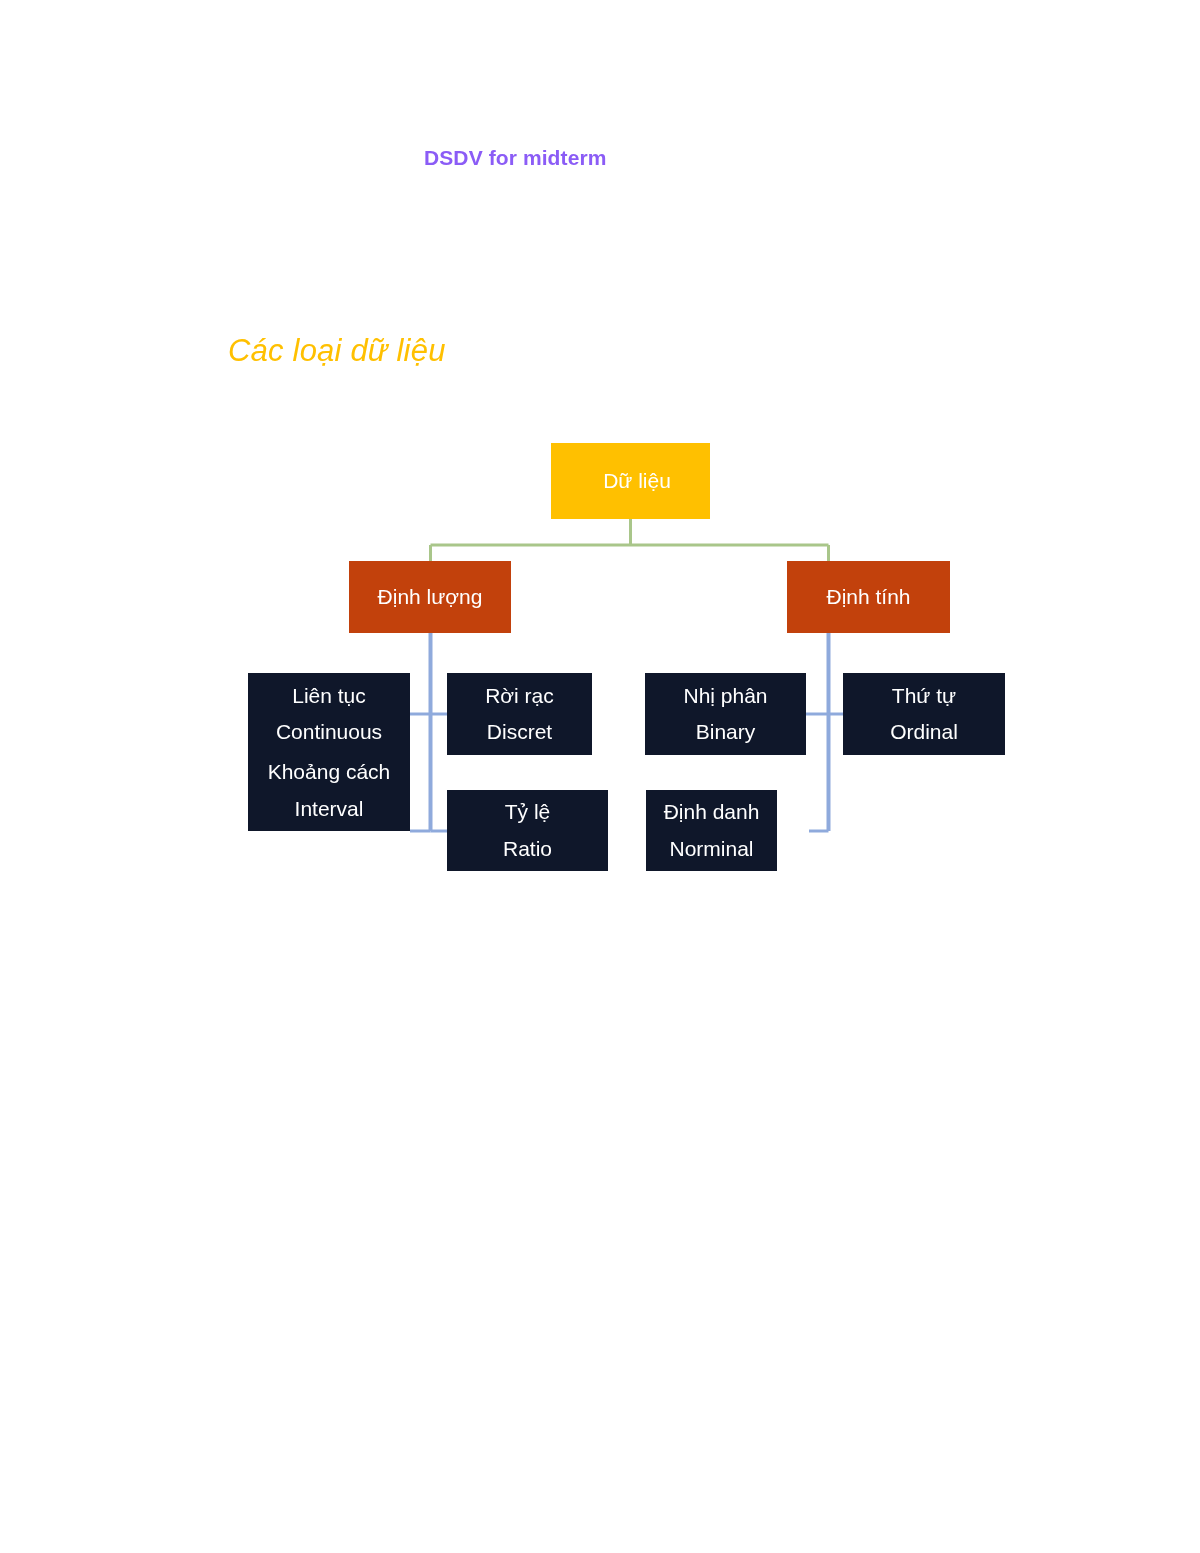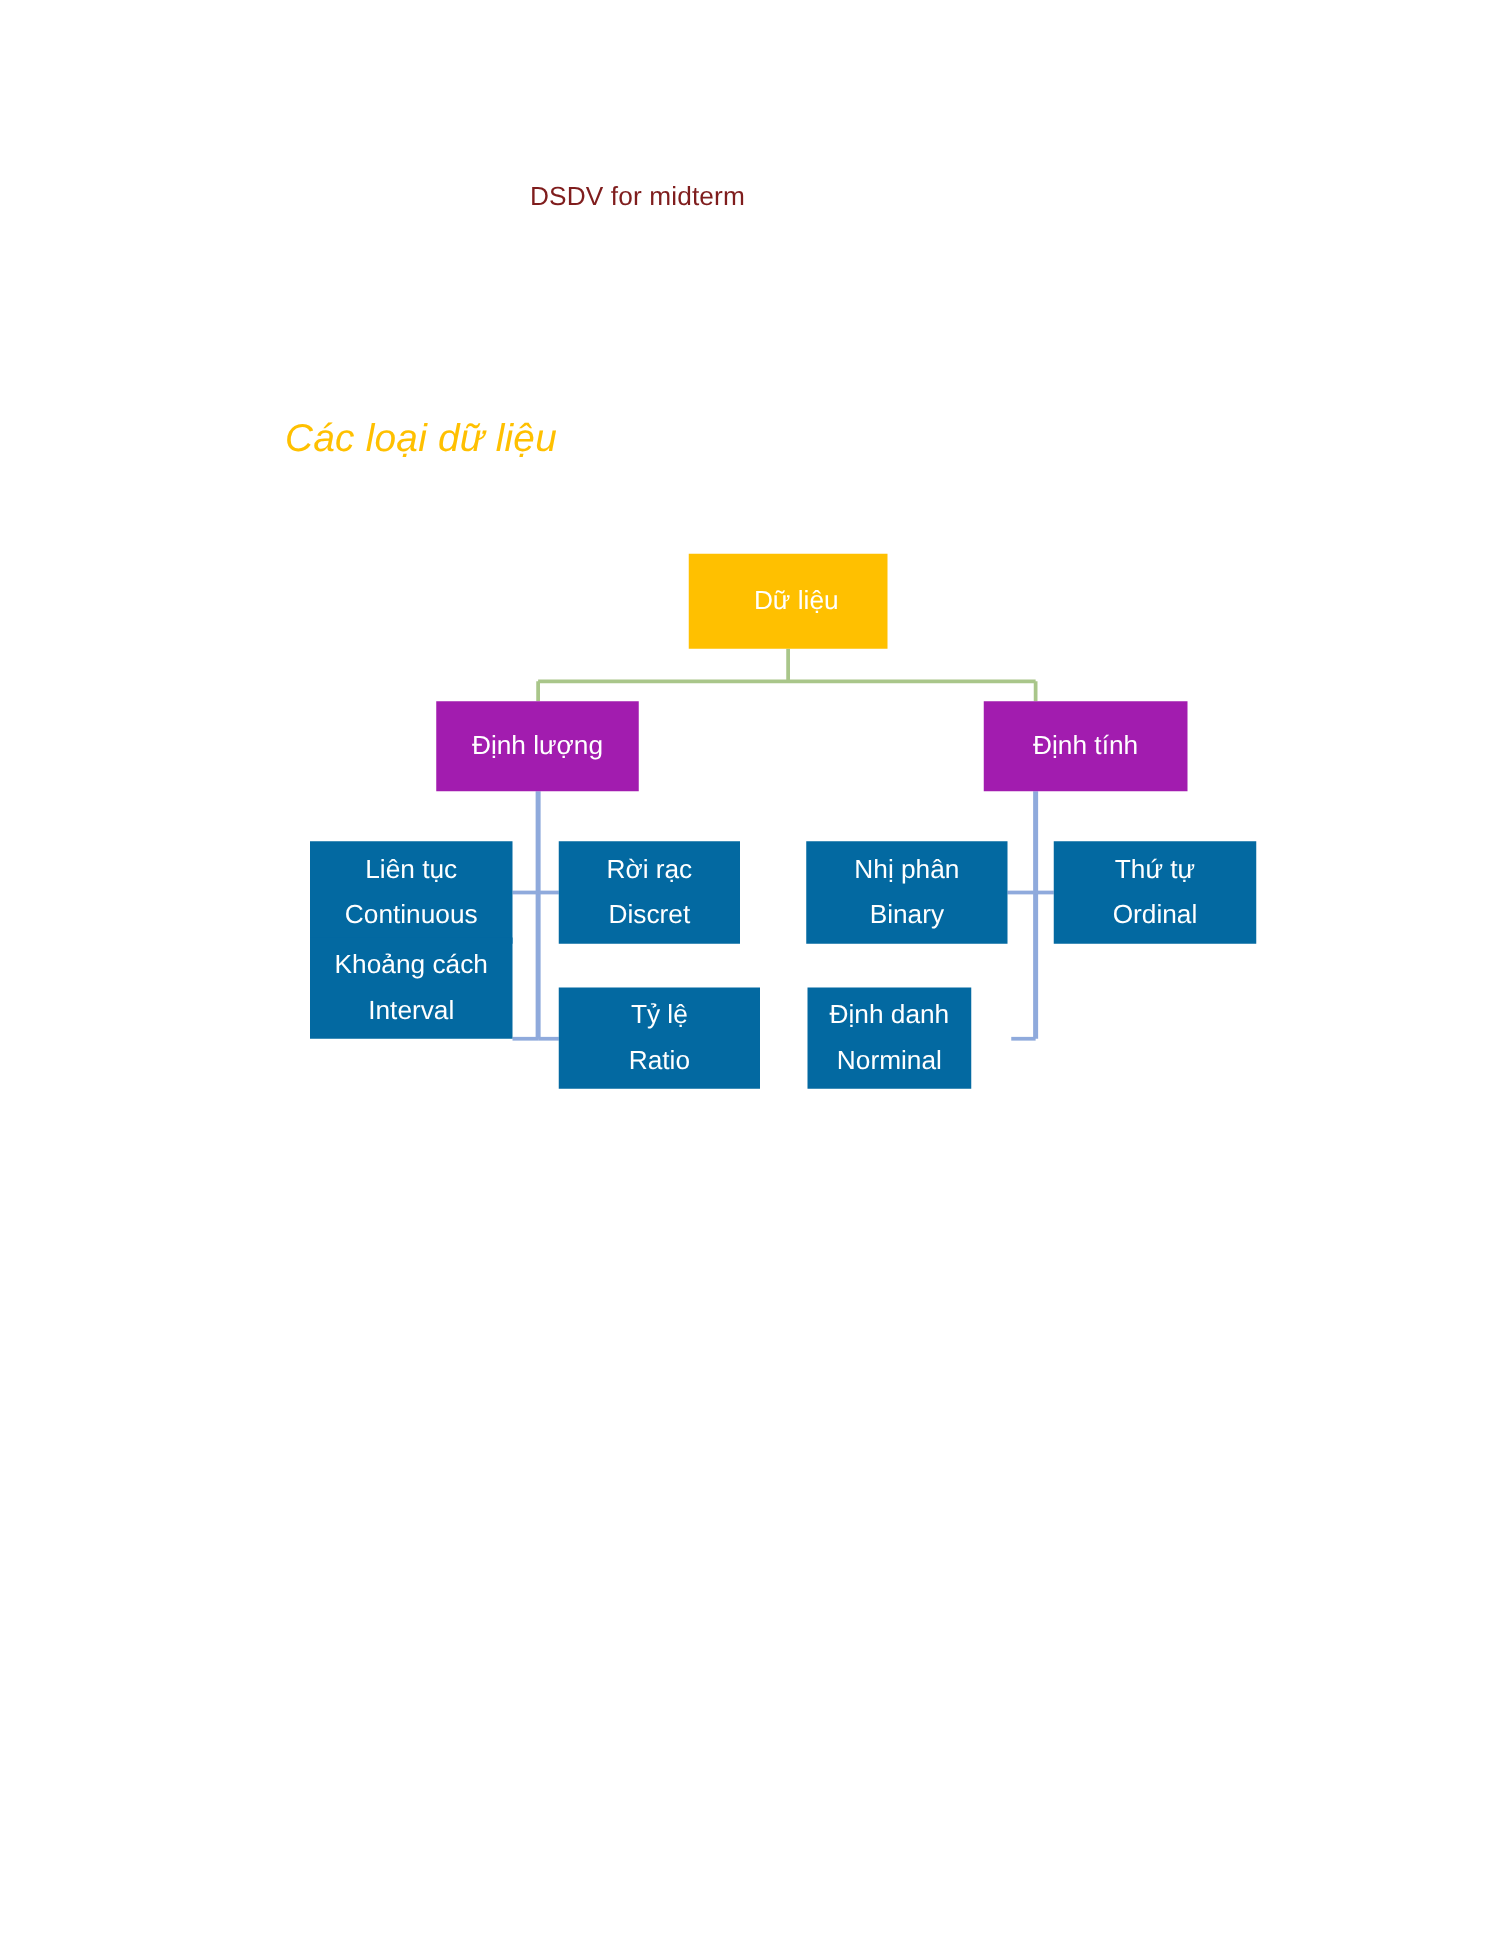--- a/index.html
+++ b/index.html
@@ -16,23 +16,23 @@
     color: #000000;
     overflow: hidden;
   }
 
   
   .doc-title {
     position: absolute;
     left: 424px;
     top: 146px;
     font-size: 21px;
-    font-weight: normal;
+    font-weight: bold;
     letter-spacing: 0.1px;
-    color: #7f1d1d;
+    color: #8b5cf6;
     white-space: nowrap;
   }
 
   .section-heading {
     position: absolute;
     left: 228px;
     top: 333px;
     font-size: 31px;
     font-weight: 400;
     color: #ffc000;
@@ -71,25 +71,25 @@
     line-height: 1.45;
     white-space: nowrap;
   }
 
   .node-root {
     background: #ffc000;
     font-size: 21px;
     padding-left: 13px;
   }
   .node-branch {
-    background: #a21caf;
+    background: #c2410c;
     font-size: 21px;
   }
   .node-leaf {
-    background: #0369a1;
+    background: #0f172a;
     font-size: 21px;
     justify-content: center;
   }
   .node-leaf .line-two {
     margin-top: 6px;
   }
 
   
   #node-root      { left: 551px; top: 443px; width: 159px; height: 76px; }
   #node-quant     { left: 349px; top: 561px; width: 162px; height: 72px; }

